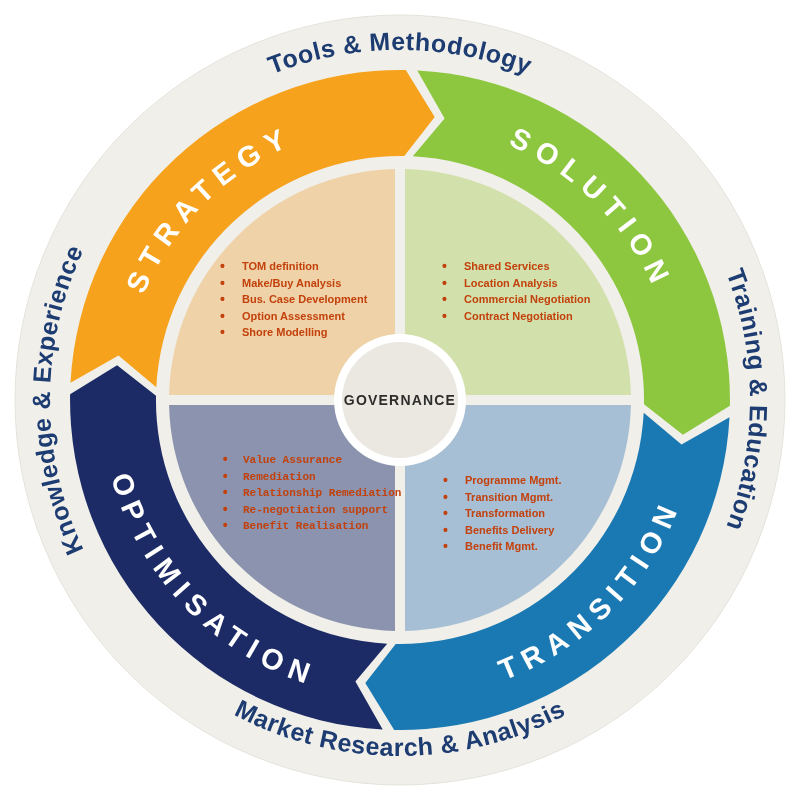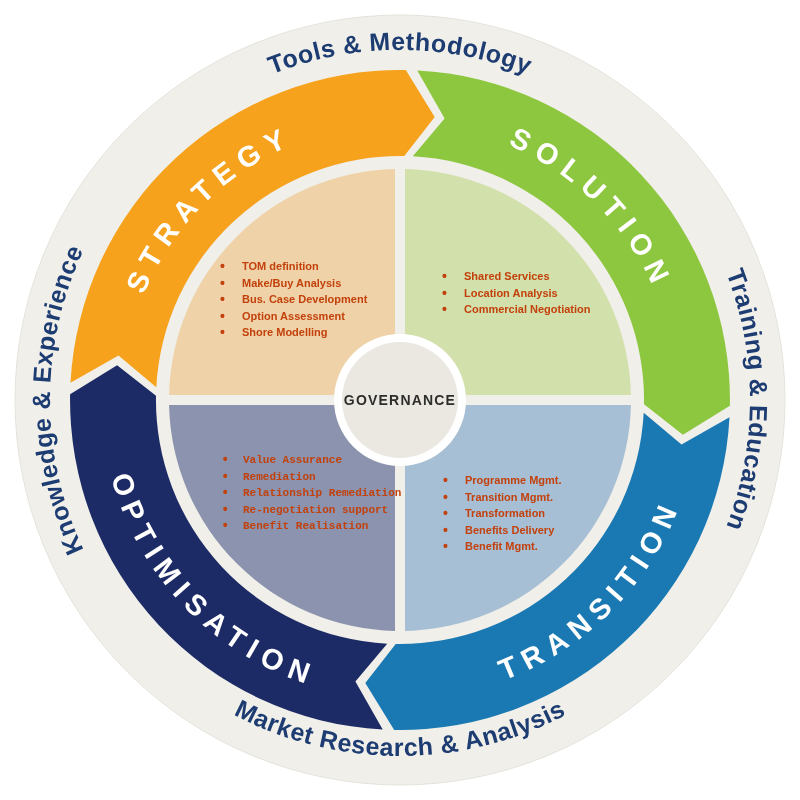--- a/index.html
+++ b/index.html
@@ -48,21 +48,21 @@
     color:#c2410c;
     white-space:nowrap;
   }
   .panel-list li::before{
     content:"\2022";
     position:absolute;
     left:2px;top:0;
     font-size:14px;
   }
   .list-tl{left:218px;top:258px;}
-  .list-tr{left:440px;top:268px;}
+  .list-tr{left:440px;top:258px;}
   .list-bl{left:219px;top:452px;font-family:Liberation Mono, monospace;}
   .list-br{left:441px;top:472px;}
 </style>
 </head>
 <body>
 
 <div class="stage">
 
   <svg width="800" height="800" viewBox="0 0 800 800" aria-hidden="false">
 
@@ -125,20 +125,21 @@
       <li>TOM definition</li>
       <li>Make/Buy Analysis</li>
       <li>Bus. Case Development</li>
       <li>Option Assessment</li>
       <li>Shore Modelling</li>
     </ul>
   <ul class="panel-list list-tr">
       <li>Shared Services</li>
       <li>Location Analysis</li>
       <li>Commercial Negotiation</li>
+      <li>Contract Negotiation</li>
     </ul>
   <ul class="panel-list list-bl">
       <li>Value Assurance</li>
       <li>Remediation</li>
       <li>Relationship Remediation</li>
       <li>Re-negotiation support</li>
       <li>Benefit Realisation</li>
     </ul>
   <ul class="panel-list list-br">
       <li>Programme Mgmt.</li>

